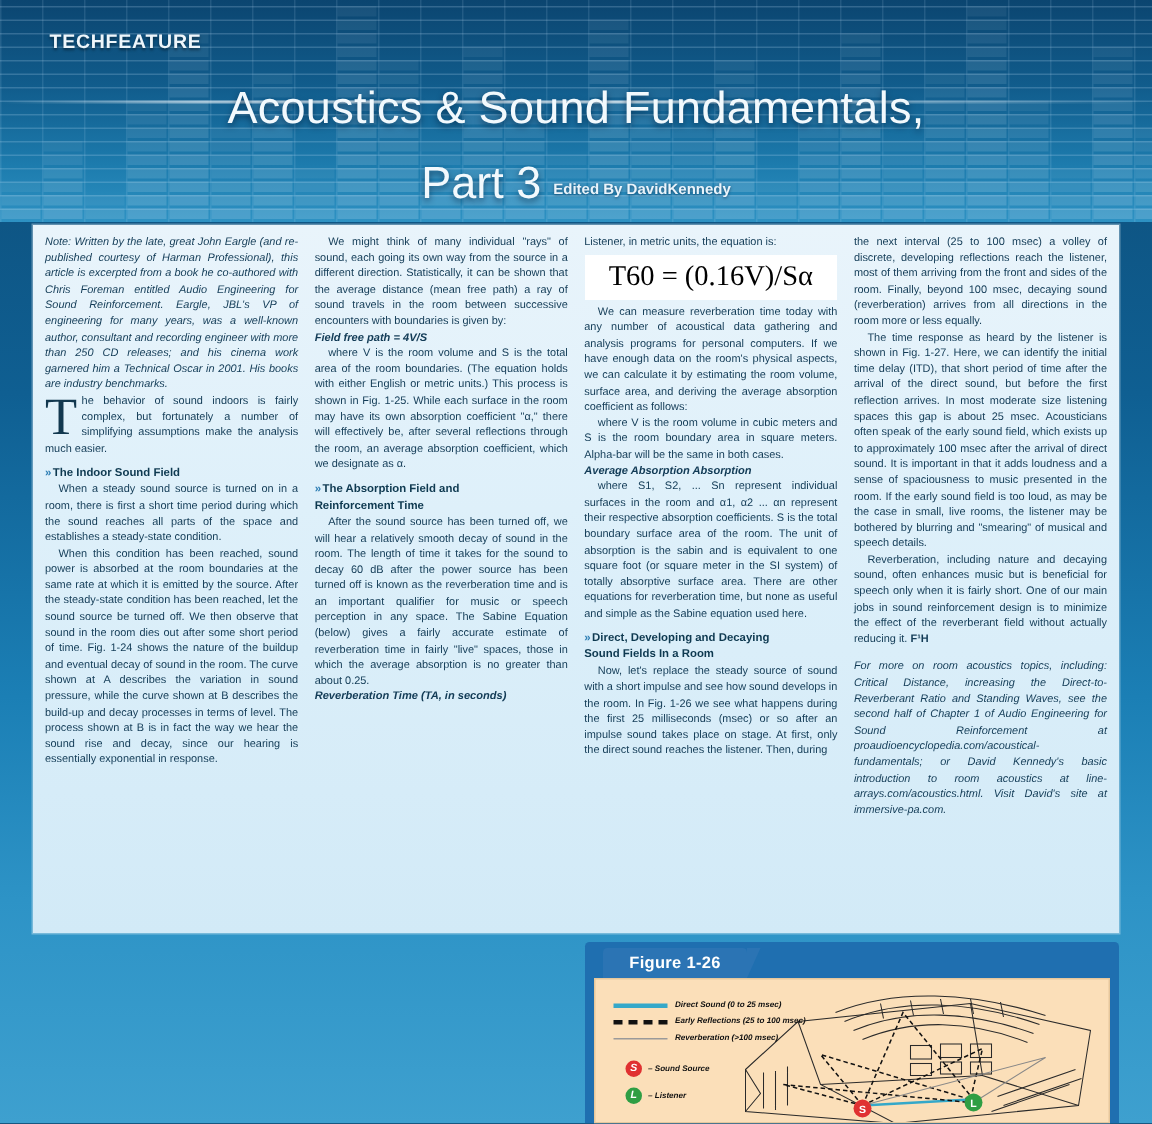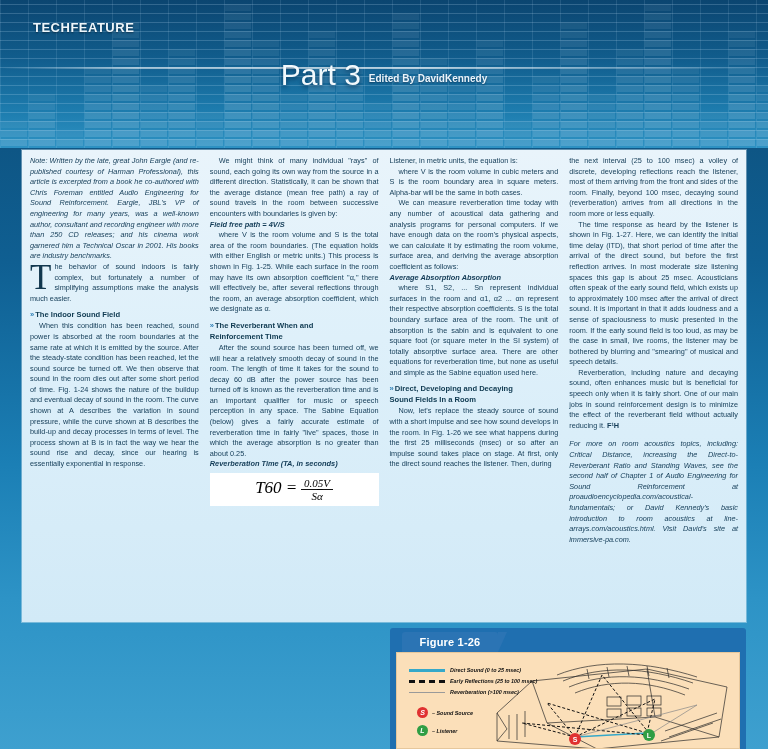--- a/index.html
+++ b/index.html
@@ -40,21 +40,21 @@
     font-size:13px; letter-spacing:0.5px;
     color:#eef6fb; font-weight:600;
     text-shadow:0 1px 2px rgba(0,0,0,.45);
   }
   .title-wrap { position:absolute; left:0; top:56px; width:768px; text-align:center; }
   .title1 {
     font-size:30px; color:#f2f9fd; font-weight:400;
     letter-spacing:0.2px;
     text-shadow:0 2px 4px rgba(0,20,45,.55);
   }
-  .title2row { margin-top:2px; }
+  .title2row { margin-top:16px; }
   .title2 {
     font-size:30px; color:#f2f9fd; font-weight:400;
     text-shadow:0 2px 4px rgba(0,20,45,.55);
   }
   .byline {
     font-size:10px; color:#eaf4fb; font-weight:700;
     margin-left:8px; position:relative; top:-3px;
     text-shadow:0 1px 2px rgba(0,20,45,.55);
   }
 
@@ -510,61 +510,56 @@
           <div class="eqseg" style="opacity: 0.39;"></div>
           <div class="eqseg" style="opacity: 0.46;"></div>
           <div class="eqseg" style="opacity: 0.54;"></div>
           <div class="eqseg" style="opacity: 0.61;"></div>
           <div class="eqseg" style="opacity: 0.68;"></div>
         </div>
       </div>
     <div class="glowline" style="top:67px;"></div>
     <div class="kicker">TECHFEATURE</div>
     <div class="title-wrap">
+      <div class="title1">Acoustics &amp; Sound Fundamentals,</div>
       <div class="title2row">
         <span class="title2">Part 3</span><span class="byline">Edited By DavidKennedy</span>
       </div>
     </div>
   </div>
 
   <div class="panel">
     <div class="cols">
 
       <div class="col">
         <p class="ital">Note: Written by the late, great John Eargle (and re-published courtesy of Harman Professional), this article is excerpted from a book he co-authored with Chris Foreman entitled Audio Engineering for Sound Reinforcement. Eargle, JBL's VP of engineering for many years, was a well-known author, consultant and recording engineer with more than 250 CD releases; and his cinema work garnered him a Technical Oscar in 2001. His books are industry benchmarks.</p>
         <div class="dropcap-para">
           <span class="dropcap">T</span>
           <p>he behavior of sound indoors is fairly complex, but fortunately a number of simplifying assumptions make the analysis much easier.</p>
         </div>
         <div class="h2"><span class="chev">»</span><span>The Indoor Sound Field</span></div>
+        <p class="ind">When a steady sound source is turned on in a room, there is first a short time period during which the sound reaches all parts of the space and establishes a steady-state condition.</p>
         <p class="ind">When this condition has been reached, sound power is absorbed at the room boundaries at the same rate at which it is emitted by the source. After the steady-state condition has been reached, let the sound source be turned off. We then observe that sound in the room dies out after some short period of time. Fig. 1-24 shows the nature of the buildup and eventual decay of sound in the room. The curve shown at A describes the variation in sound pressure, while the curve shown at B describes the build-up and decay processes in terms of level. The process shown at B is in fact the way we hear the sound rise and decay, since our hearing is essentially exponential in response.</p>
       </div>
 
       <div class="col">
         <p class="ind">We might think of many individual "rays" of sound, each going its own way from the source in a different direction. Statistically, it can be shown that the average distance (mean free path) a ray of sound travels in the room between successive encounters with boundaries is given by:</p>
         <div class="subhead">Field free path = 4V/S</div>
         <p class="ind">where V is the room volume and S is the total area of the room boundaries. (The equation holds with either English or metric units.) This process is shown in Fig. 1-25. While each surface in the room may have its own absorption coefficient "α," there will effectively be, after several reflections through the room, an average absorption coefficient, which we designate as α.</p>
-        <div class="h2"><span class="chev">»</span><span>The Reverberant When and</span></div>
+        <div class="h2"><span class="chev">»</span><span>The Absorption Field and</span></div>
         <div class="h2" style="margin-top:0"><span>Reinforcement Time</span></div>
         <p class="ind">After the sound source has been turned off, we will hear a relatively smooth decay of sound in the room. The length of time it takes for the sound to decay 60 dB after the power source has been turned off is known as the reverberation time and is an important qualifier for music or speech perception in any space. The Sabine Equation (below) gives a fairly accurate estimate of reverberation time in fairly "live" spaces, those in which the average absorption is no greater than about 0.25.</p>
         <div class="subhead">Reverberation Time (TA, in seconds)</div>
-        <div class="fbox">
-          <span class="lhs">T60</span>
-          <span class="lhs">=</span>
-          <span class="frac">
-            <span class="num" style="display:block">0.05V</span>
-            <span class="den" style="display:block">S<span class="ob">α</span></span>
-          </span>
-        </div>
       </div>
 
       <div class="col">
         <p>Listener, in metric units, the equation is:</p>
+        <div class="fbox big">T60 = (0.16V)/Sα</div>
+        <p class="ind">We can measure reverberation time today with any number of acoustical data gathering and analysis programs for personal computers. If we have enough data on the room's physical aspects, we can calculate it by estimating the room volume, surface area, and deriving the average absorption coefficient as follows:</p>
         <p class="ind">where V is the room volume in cubic meters and S is the room boundary area in square meters. Alpha-bar will be the same in both cases.</p>
-        <p class="ind">We can measure reverberation time today with any number of acoustical data gathering and analysis programs for personal computers. If we have enough data on the room's physical aspects, we can calculate it by estimating the room volume, surface area, and deriving the average absorption coefficient as follows:</p>
         <div class="subhead">Average Absorption Absorption</div>
         <p class="ind">where S1, S2, ... Sn represent individual surfaces in the room and α1, α2 ... αn represent their respective absorption coefficients. S is the total boundary surface area of the room. The unit of absorption is the sabin and is equivalent to one square foot (or square meter in the SI system) of totally absorptive surface area. There are other equations for reverberation time, but none as useful and simple as the Sabine equation used here.</p>
         <div class="h2"><span class="chev">»</span><span>Direct, Developing and Decaying</span></div>
         <div class="h2" style="margin-top:0"><span>Sound Fields In a Room</span></div>
         <p class="ind">Now, let's replace the steady source of sound with a short impulse and see how sound develops in the room. In Fig. 1-26 we see what happens during the first 25 milliseconds (msec) or so after an impulse sound takes place on stage. At first, only the direct sound reaches the listener. Then, during</p>
       </div>
 
       <div class="col">
         <p>the next interval (25 to 100 msec) a volley of discrete, developing reflections reach the listener, most of them arriving from the front and sides of the room. Finally, beyond 100 msec, decaying sound (reverberation) arrives from all directions in the room more or less equally.</p>
         <p class="ind">The time response as heard by the listener is shown in Fig. 1-27. Here, we can identify the initial time delay (ITD), that short period of time after the arrival of the direct sound, but before the first reflection arrives. In most moderate size listening spaces this gap is about 25 msec. Acousticians often speak of the early sound field, which exists up to approximately 100 msec after the arrival of direct sound. It is important in that it adds loudness and a sense of spaciousness to music presented in the room. If the early sound field is too loud, as may be the case in small, live rooms, the listener may be bothered by blurring and "smearing" of musical and speech details.</p>

